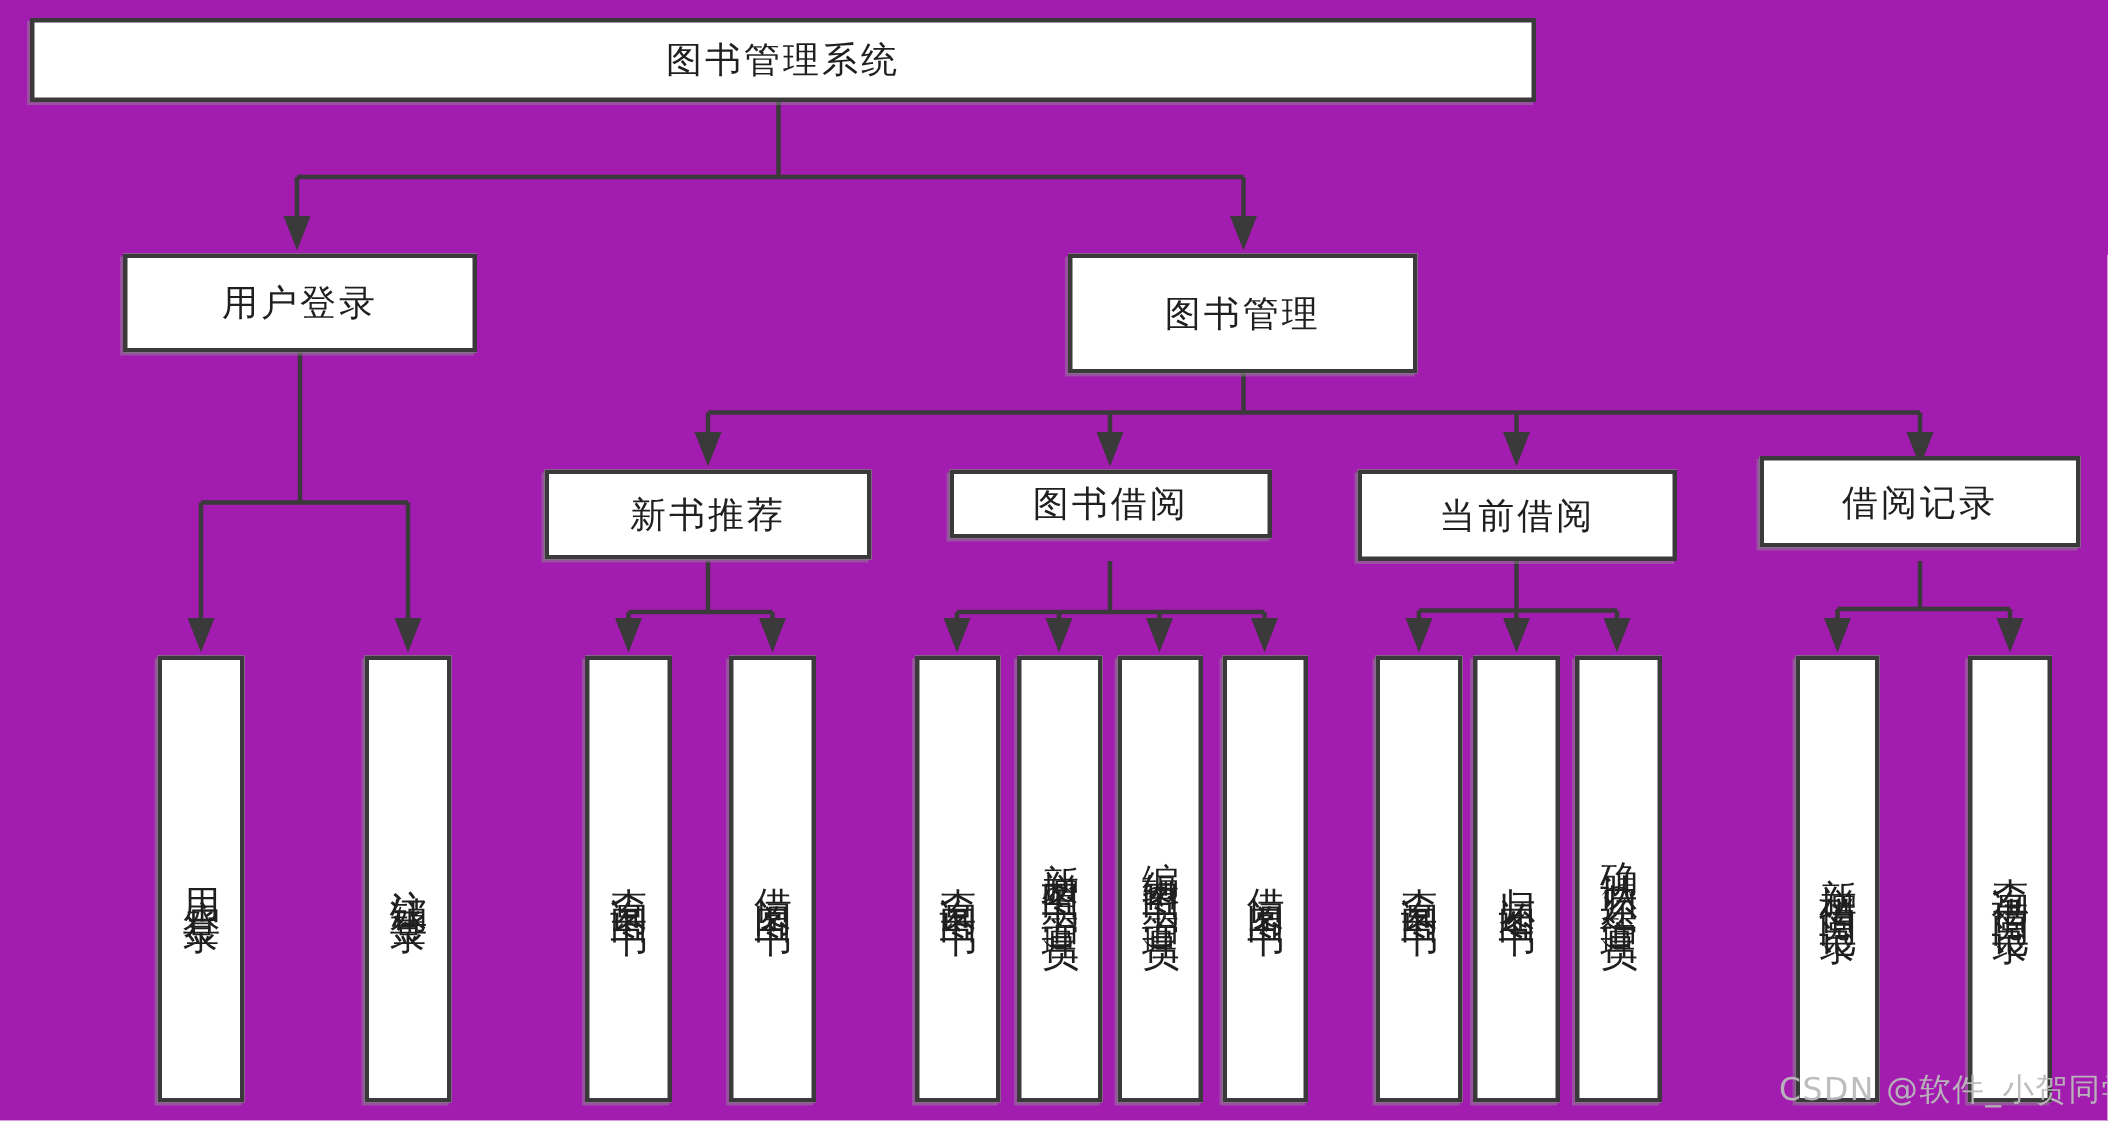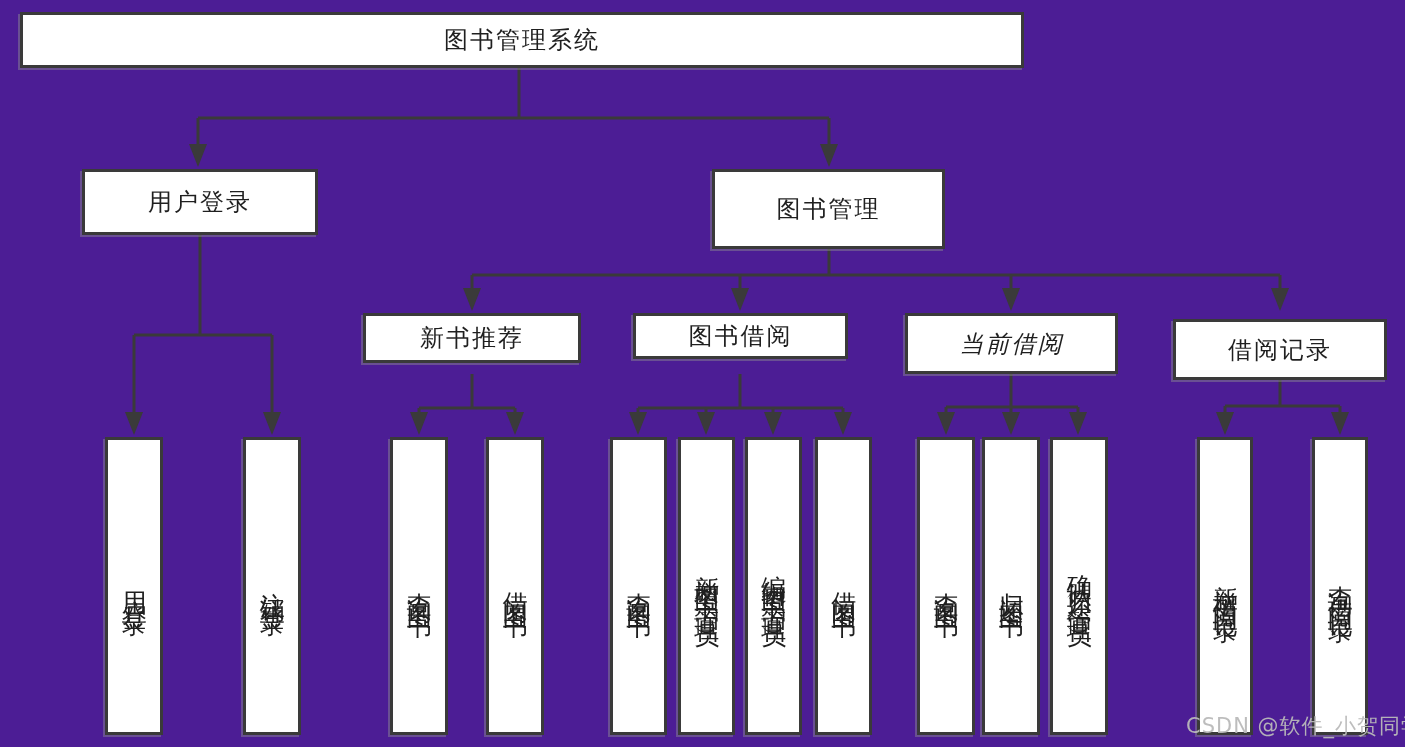--- a/index.html
+++ b/index.html
@@ -1,19 +1,19 @@
 <!DOCTYPE html>
 <html><head>
 <meta charset="utf-8">
 <style>
   html,body{margin:0;padding:0;background:#ffffff;}
   .canvas{
     position:relative;
     width:1405px;height:747px;
-    background:#4c1d95;
+    background:#a21caf;
     font-family:"DejaVu Sans","Liberation Sans",sans-serif;
     overflow:hidden;
   }
   .connectors{position:absolute;left:0;top:0;z-index:1;}
   .box{
     position:absolute;
     box-sizing:border-box;
     background:#ffffff;
     border:3px solid #3a3a3a;
     box-shadow:-2px 2px 0 0 rgba(145,145,145,0.45);
@@ -81,24 +81,24 @@
       <polygon points="1216,412 1234,412 1225,435"></polygon>
       <polygon points="1331,412 1349,412 1340,435"></polygon>
     </g>
   </svg>
 
   <div class="box hbox" style="left:20px;top:12px;width:1004px;height:56px;">图书管理系统</div>
 
   <div class="box hbox" style="left:82px;top:169px;width:236px;height:66px;">用户登录</div>
   <div class="box hbox" style="left:712px;top:169px;width:233px;height:80px;">图书管理</div>
 
-  <div class="box hbox" style="left:363px;top:313px;width:218px;height:50px;">新书推荐</div>
+  <div class="box hbox" style="left:363px;top:313px;width:218px;height:60px;">新书推荐</div>
   <div class="box hbox" style="left:633px;top:313px;width:215px;height:46px;">图书借阅</div>
-  <div class="box hbox" style="left:905px;top:313px;width:213px;height:61px;font-style:italic;">当前借阅</div>
-  <div class="box hbox" style="left:1173px;top:319px;width:214px;height:61px;">借阅记录</div>
+  <div class="box hbox" style="left:905px;top:313px;width:213px;height:61px;">当前借阅</div>
+  <div class="box hbox" style="left:1173px;top:304px;width:214px;height:61px;">借阅记录</div>
 
   <div class="box vbox" style="left:105px;top:437px;width:58px;height:298px;">用户登录</div>
   <div class="box vbox" style="left:243px;top:437px;width:58px;height:298px;">注销登录</div>
 
   <div class="box vbox" style="left:390px;top:437px;width:58px;height:298px;">查询图书</div>
   <div class="box vbox" style="left:486px;top:437px;width:58px;height:298px;">借阅图书</div>
 
   <div class="box vbox" style="left:610px;top:437px;width:57px;height:298px;">查询图书</div>
   <div class="box vbox" style="left:678px;top:437px;width:57px;height:298px;">新增图书（管理员）</div>
   <div class="box vbox" style="left:745px;top:437px;width:57px;height:298px;">编辑图书（管理员）</div>

